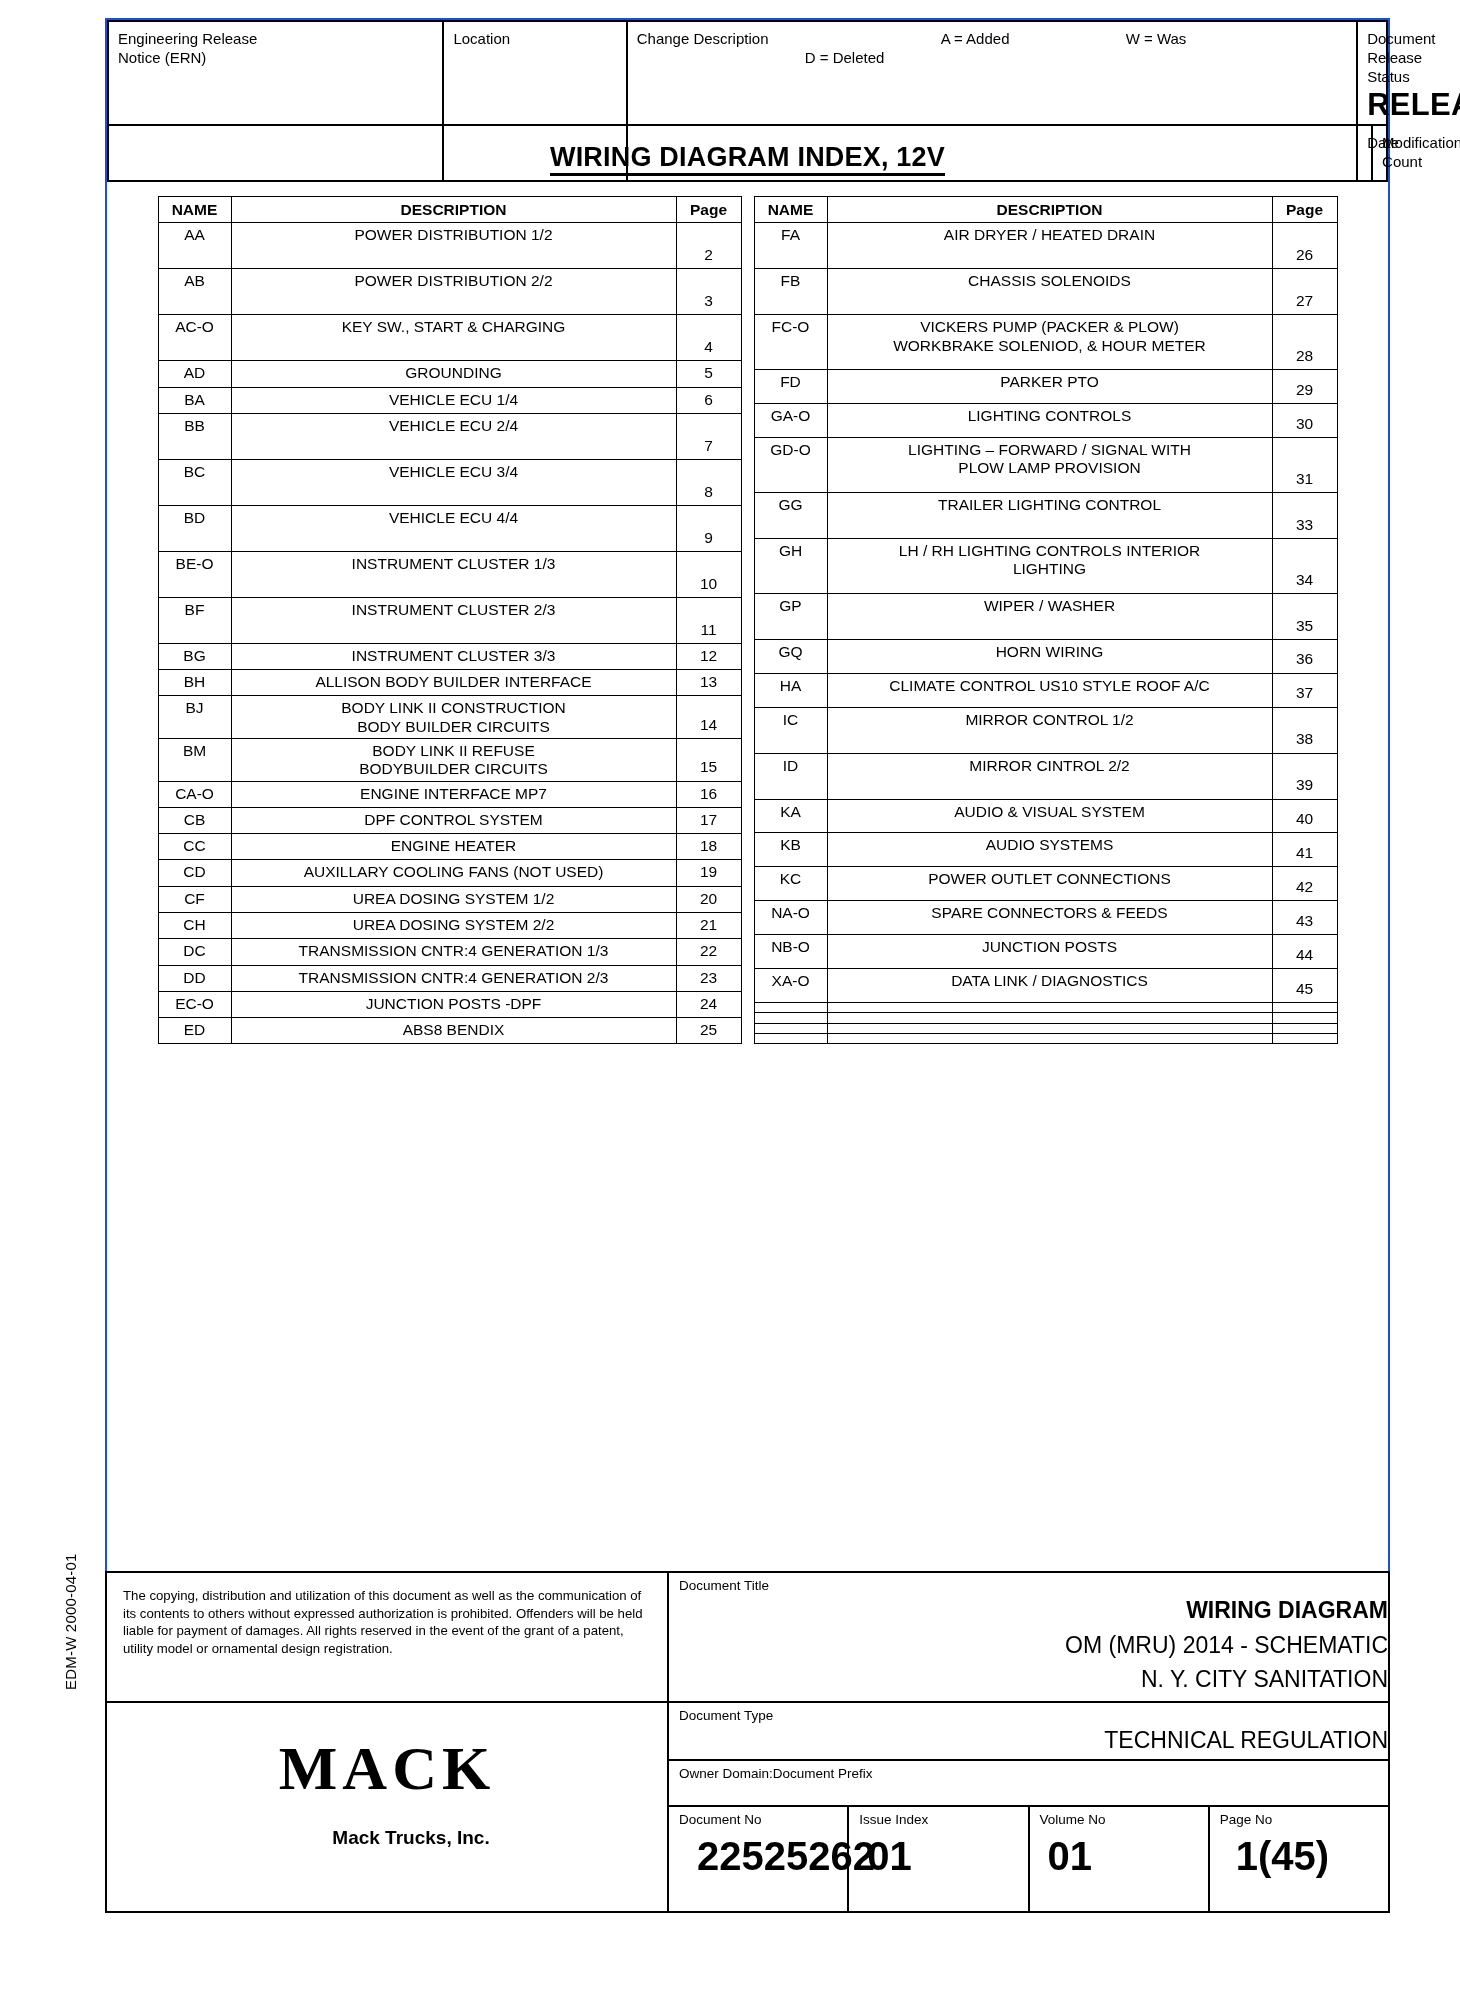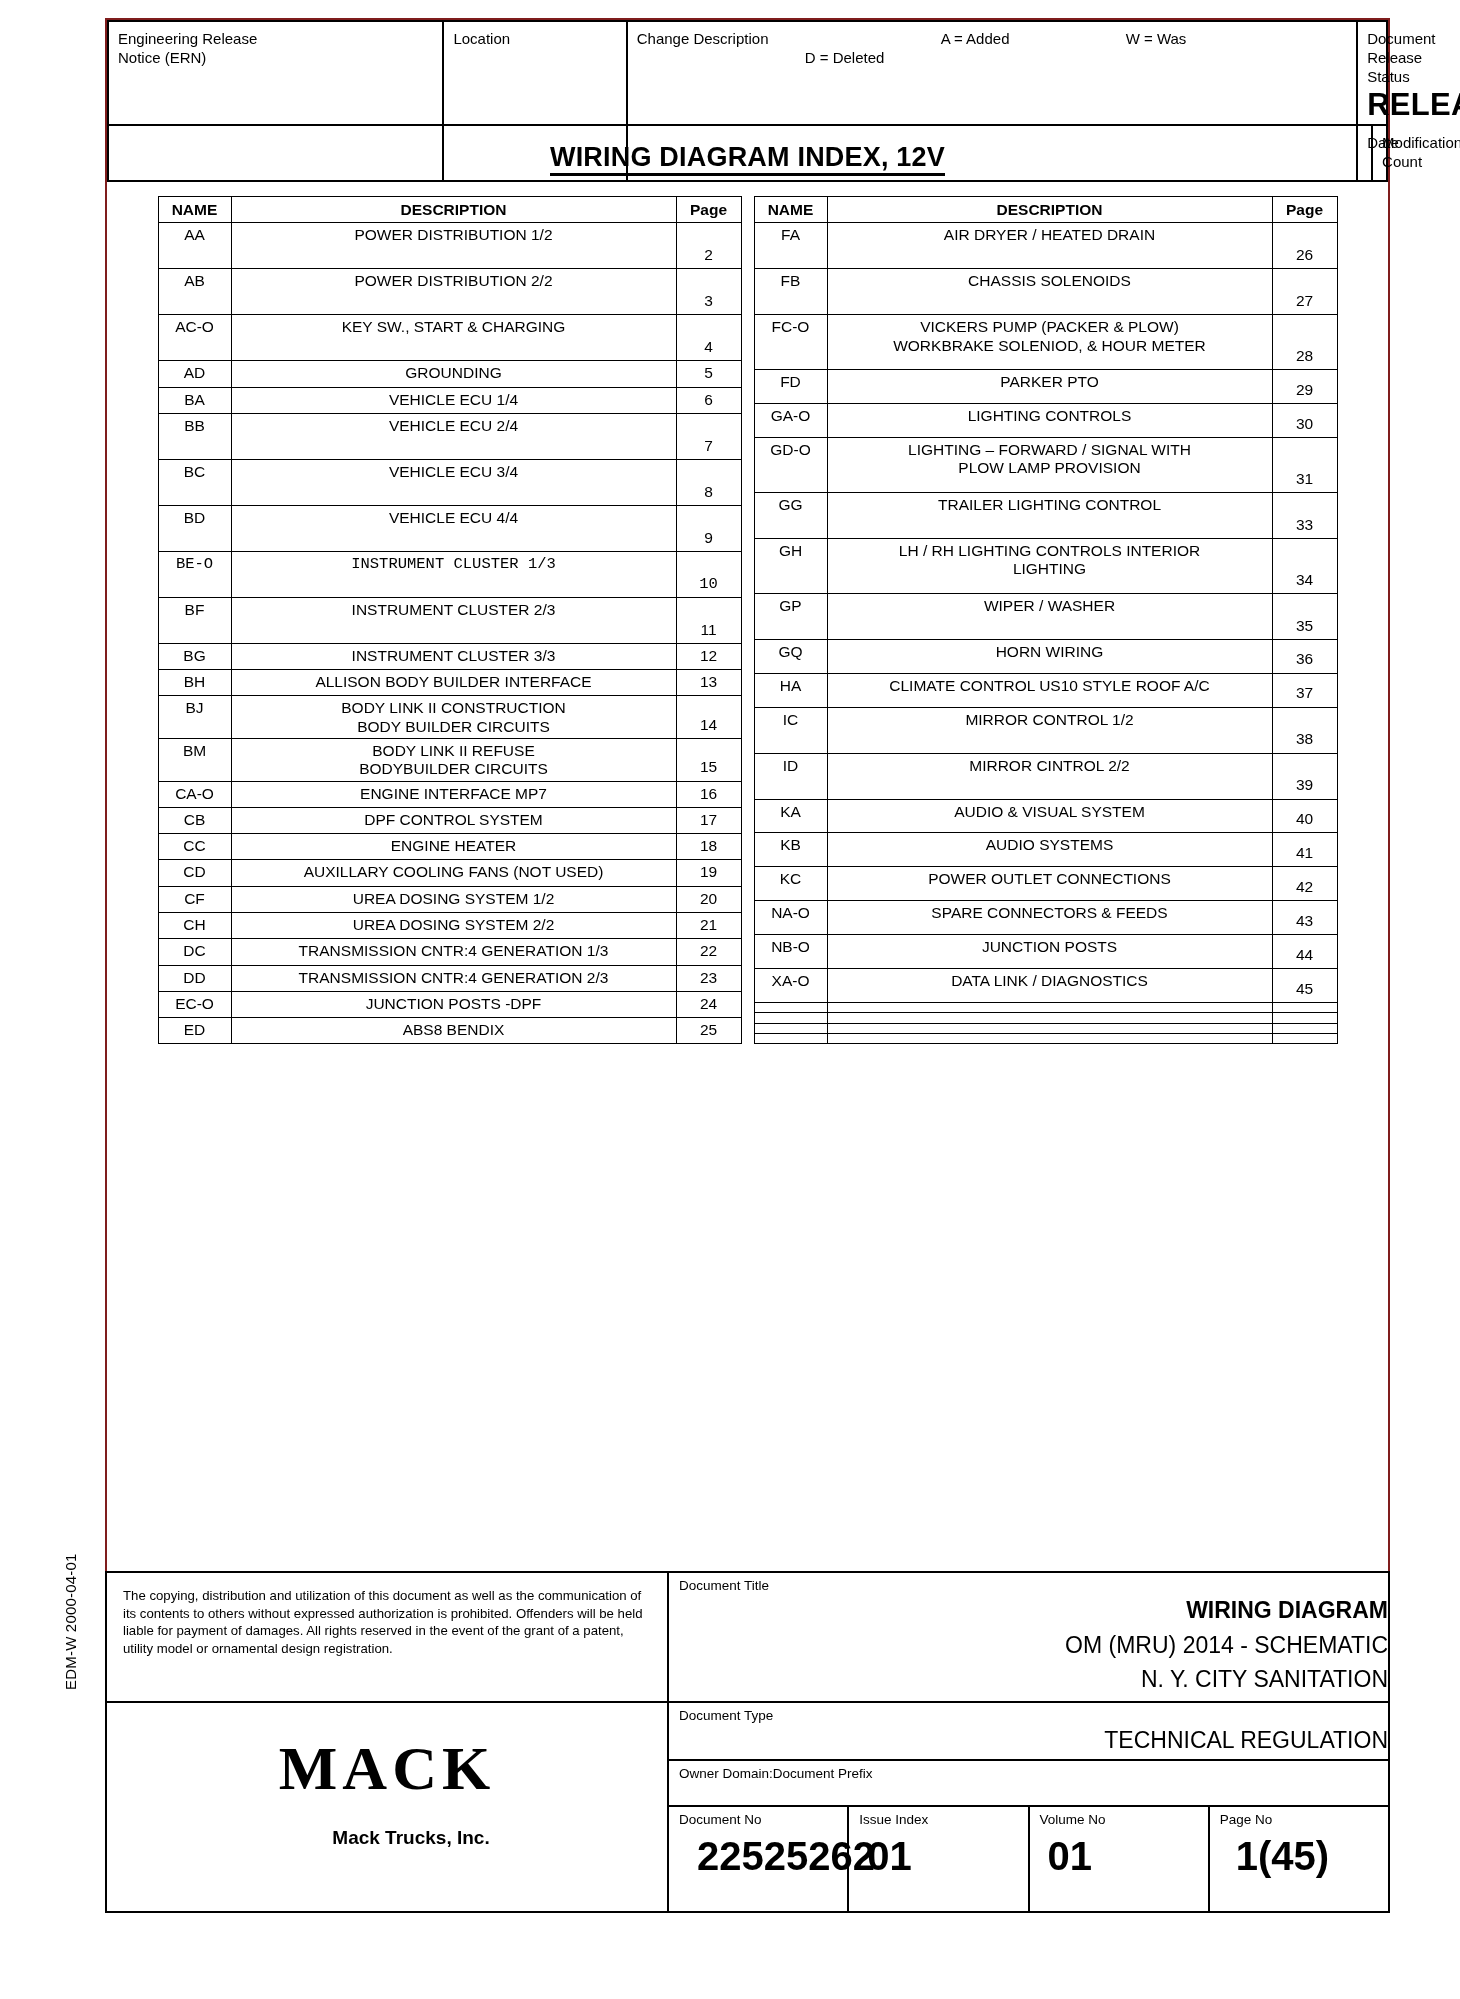--- a/index.html
+++ b/index.html
@@ -23,21 +23,21 @@
     width: 1460px;
     height: 1999px;
   }
 
   .sheet {
     position: absolute;
     left: 105px;
     top: 18px;
     width: 1285px;
     height: 1895px;
-    border: 2px solid #7f1d1d;
+    border: 2px solid #1d4ed8;
     box-sizing: border-box;
     background: #fff;
   }
 
   
   .side-label {
     position: absolute;
     left: 62px;
     top: 1690px;
     width: 220px;
@@ -294,21 +294,21 @@
             <tr style="height: 46px;">
               <td class="name-cell">BC</td>
               <td class="desc-cell">VEHICLE ECU 3/4</td>
               <td class="page-cell">8</td>
             </tr>
             <tr style="height: 46px;">
               <td class="name-cell">BD</td>
               <td class="desc-cell">VEHICLE ECU 4/4</td>
               <td class="page-cell">9</td>
             </tr>
-            <tr style="height: 46px; font-family: Liberation Mono, monospace;">
+            <tr style="height: 46px;">
               <td class="name-cell">BE-O</td>
               <td class="desc-cell">INSTRUMENT CLUSTER 1/3</td>
               <td class="page-cell">10</td>
             </tr>
             <tr style="height: 46px;">
               <td class="name-cell">BF</td>
               <td class="desc-cell">INSTRUMENT CLUSTER 2/3</td>
               <td class="page-cell">11</td>
             </tr>
             <tr>

